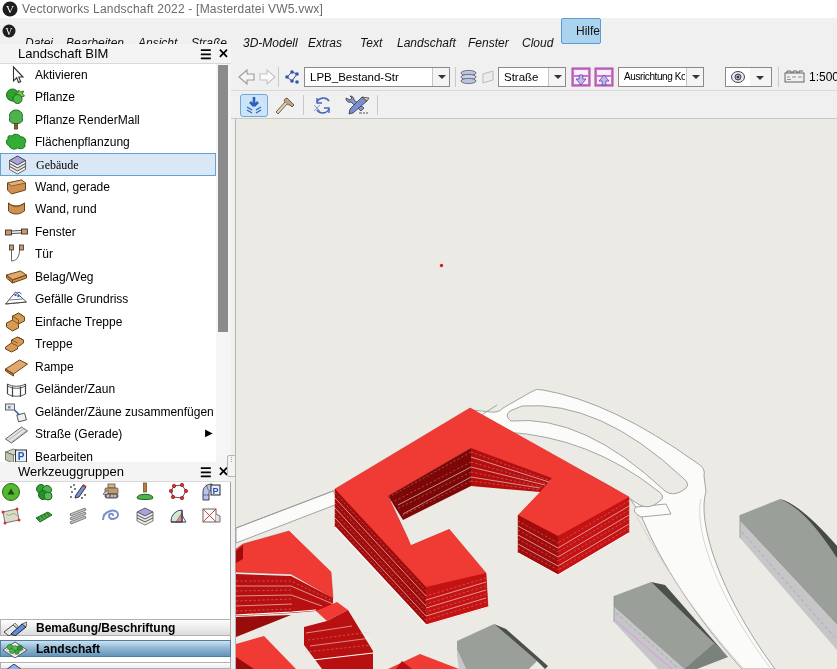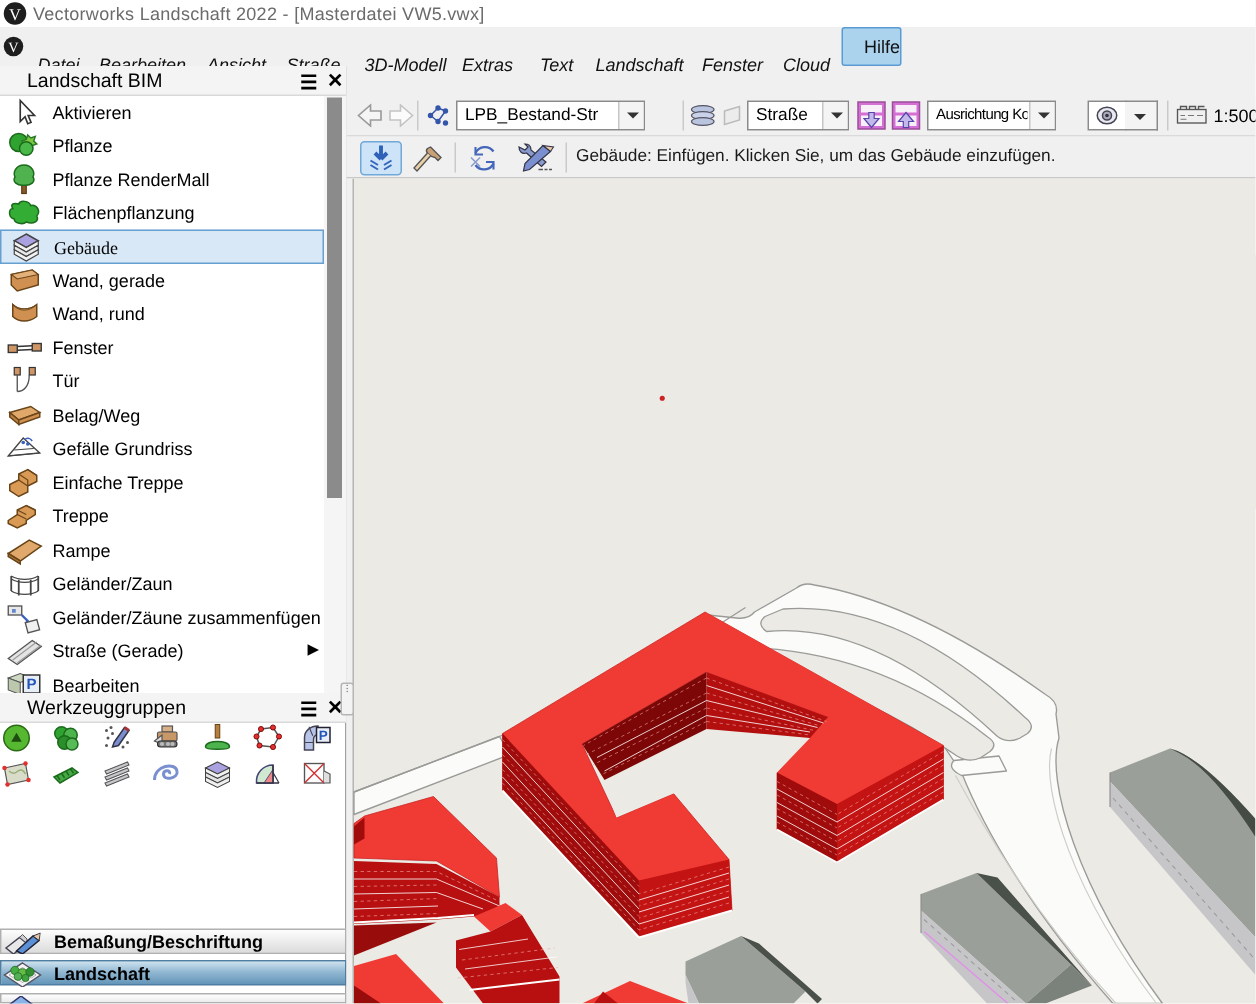--- a/index.html
+++ b/index.html
@@ -362,21 +362,21 @@
           <path d="M4,9 L9,4 M9,4 L14,6 M4,9 L9,13 M9,13 L14,6"></path>
         </g>
         <g fill="#3355aa">
           <circle cx="4" cy="9" r="1.8"></circle>
           <circle cx="9" cy="4" r="1.8"></circle>
           <circle cx="14" cy="6" r="1.8"></circle>
           <circle cx="9" cy="13" r="1.8"></circle>
           <circle cx="14" cy="14" r="1.8"></circle>
         </g>
       </svg>
-    <div class="combo" style="left:73px;width:126px">
+    <div class="combo" style="left:73px;width:146px">
         <span class="cb-t">LPB_Bestand-Str</span>
         <span class="cb-a"></span>
       </div>
     <div class="tsep" style="left:224px"></div>
     <svg style="position:absolute;left:228px;top:6px" width="19" height="16" viewBox="0 0 19 16">
         <g stroke="#556" stroke-width="0.8">
           <ellipse cx="9.5" cy="4" rx="7.5" ry="2.6" fill="#b9c4de"></ellipse>
           <ellipse cx="9.5" cy="8" rx="7.5" ry="2.6" fill="#c9d2e8"></ellipse>
           <ellipse cx="9.5" cy="12" rx="7.5" ry="2.6" fill="#b9c4de"></ellipse>
         </g>
@@ -451,21 +451,20 @@
     </div>
     <div class="tbtn" style="left:110px;width:32px">
       <svg style="position:absolute;left:2px;top:1px" width="28" height="21" viewBox="0 0 28 21">
           <path d="M3,3 C3,6 5,8 8,7 L18,16 L21,13 L11,5 C11,2 9,1 7,1 L9,3 L7,5 Z" fill="#8899cc" stroke="#334" stroke-width="0.8"></path>
           <path d="M19,2 L24,6 L10,18 L6,19 L7,14 Z" fill="#7a8fd0" stroke="#334" stroke-width="0.8"></path>
           <path d="M19,2 L24,6 L26,3 Z" fill="#e8c8a8" stroke="#334" stroke-width="0.7"></path>
           <path d="M16,18 l3,0 M20,18 l2,0 M23,18 l2,0" stroke="#555" stroke-width="1"></path>
         </svg>
     </div>
     <div class="tsep" style="left:146px"></div>
-    <span id="t2text">Gebäude: Einfügen. Klicken Sie, um das Gebäude einzufügen.</span>
   </div>
   <div id="canvas">
     <svg width="606" height="550" viewBox="231 119 606 550">
       <rect x="231" y="119" width="606" height="550" fill="#eceae5"></rect>
       <rect x="231" y="119" width="4" height="550" fill="#f0f0f0"></rect>
       <line x1="235.5" y1="119" x2="235.5" y2="669" stroke="#b5b5b5" stroke-width="1"></line>
 
       <g stroke="#9a9a98" stroke-width="0.9" fill="#fbfbf9" stroke-linejoin="round">
         <path d="M472,410 L491,412 Q499,413 503,408 L531,392 Q536,388 543,390 Q612,402 697,463 Q706,468 704,476 L706,492 C697,520 718,592 775,669 L742,669 C685,605 655,550 641,515 L629,497 Z"></path>
         <path d="M636,507 L666,504 L671,514 L641,517 Q631,512 636,507 Z"></path>

